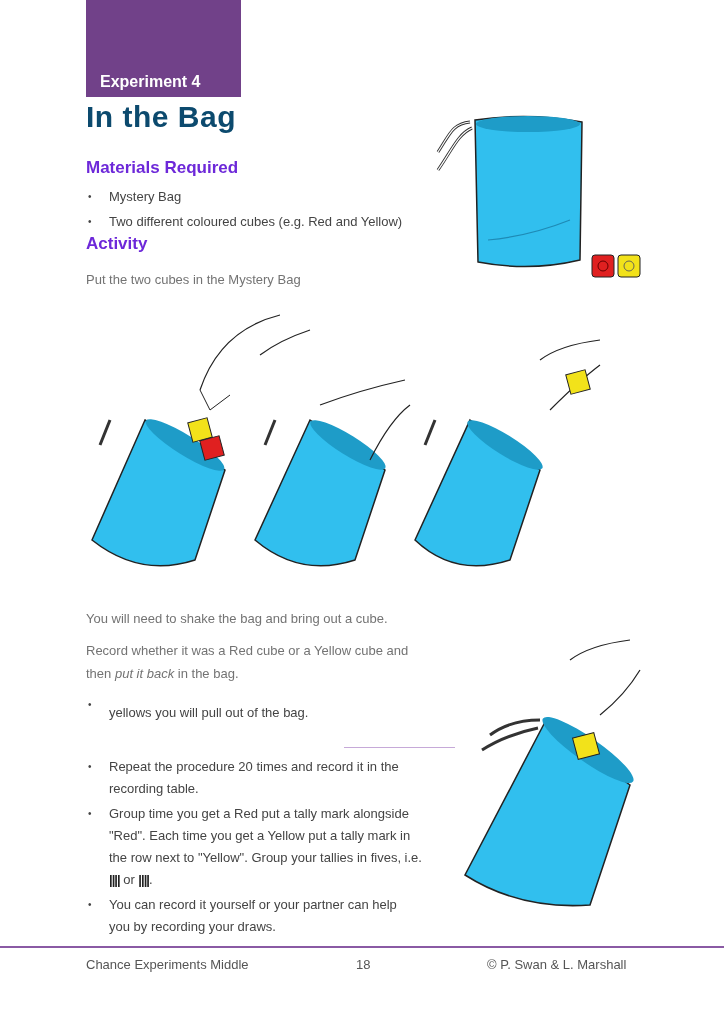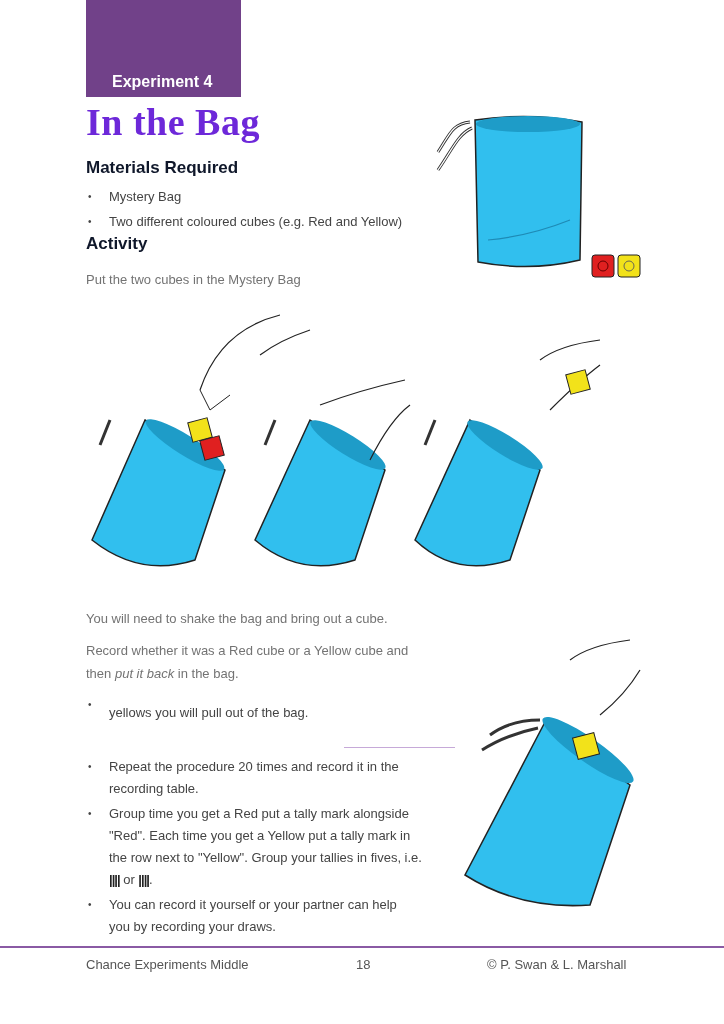--- a/index.html
+++ b/index.html
@@ -1,20 +1,20 @@
 <!DOCTYPE html>
 <html><head>
 <meta charset="utf-8">
 <style>
   html, body { margin:0; padding:0; background:#ffffff; }
   body { width:724px; height:1024px; position:relative; overflow:hidden; font-family:"Liberation Sans", sans-serif; color:#444; }
   .header-box { position:absolute; left:86px; top:0; width:155px; height:97px; background:#714189; }
-  .header-box span { position:absolute; left:26px; bottom:6px; color:#fff; font-size:16px; font-weight:600; }
-  .title { position:absolute; left:86px; top:100px; font-size:38px; font-weight:bold; color:#6d28d9; letter-spacing:0.5px; margin:0;font-family:Liberation Serif, serif; }
-  .h2 { position:absolute; left:86px; font-size:17px; font-weight:bold; color:#0f172a; margin:0;text-align:right; }
+  .header-box span { position:absolute; left:14px; bottom:6px; color:#fff; font-size:16px; font-weight:600; }
+  .title { position:absolute; left:86px; top:100px; font-size:30px; font-weight:bold; color:#0c4a6e; letter-spacing:0.5px; margin:0; }
+  .h2 { position:absolute; left:86px; font-size:17px; font-weight:bold; color:#6d28d9; margin:0;text-align:right; }
   .bullet { position:absolute; left:88px; font-size:13px; color:#444; line-height:21px; }
   .bullet .dot { position:absolute; left:0; top:0; font-size:10px; }
   .bullet .txt { display:block; margin-left:21px; }
   .para { position:absolute; left:86px; font-size:13px; color:#737373; line-height:23px; }
   .answer-line { position:absolute; left:344px; top:747px; width:111px; height:1px; background:#c6a9d8; }
   .footer-rule { position:absolute; left:0; top:946px; width:724px; height:2px; background:#8a5aa4; }
   .footer { position:absolute; top:957px; font-size:13px; color:#555; }
   .ill { position:absolute; }
   .tally { font-weight:bold; letter-spacing:-1px; color:#222; }
 </style>

